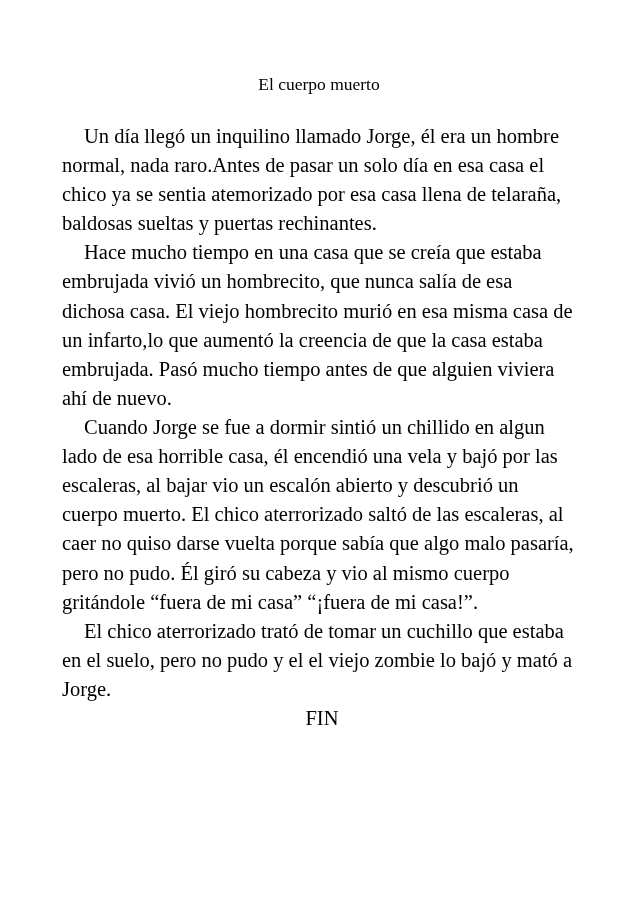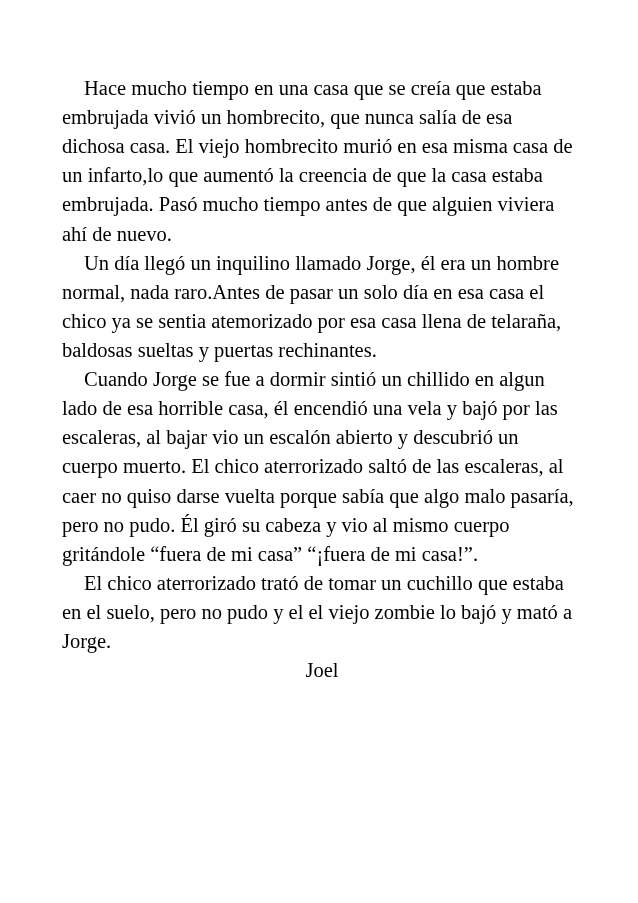--- a/index.html
+++ b/index.html
@@ -52,25 +52,26 @@
   .closing-author {
     margin: 0;
     padding-left: 6px;
   }
 </style>
 </head>
 <body>
 
 <div class="page">
 
+  <div class="doc-title">El cuerpo muerto</div>
 
   <div class="body-text">
+    <p class="para">Un día llegó un inquilino llamado Jorge, él era un hombre normal, nada raro.Antes de pasar un solo día en esa casa el chico ya se sentia atemorizado por esa casa llena de telaraña, baldosas sueltas y puertas rechinantes.</p>
     <p class="para">Hace mucho tiempo en una casa que se creía que estaba embrujada vivió un hombrecito, que nunca salía de esa dichosa casa. El viejo hombrecito murió en esa misma casa de un infarto,lo que aumentó la creencia de que la casa estaba embrujada. Pasó mucho tiempo antes de que alguien viviera ahí de nuevo.</p>
-    <p class="para">Un día llegó un inquilino llamado Jorge, él era un hombre normal, nada raro.Antes de pasar un solo día en esa casa el chico ya se sentia atemorizado por esa casa llena de telaraña, baldosas sueltas y puertas rechinantes.</p>
     <p class="para">Cuando Jorge se fue a dormir sintió un chillido en algun lado de esa horrible casa, él encendió una vela y bajó por las escaleras, al bajar vio un escalón abierto y descubrió un cuerpo muerto. El chico aterrorizado saltó de las escaleras, al caer no quiso darse vuelta porque sabía que algo malo pasaría, pero no pudo. Él giró su cabeza y vio al mismo cuerpo gritándole “fuera de mi casa” “¡fuera de mi casa!”.</p>
     <p class="para">El chico aterrorizado trató de tomar un cuchillo que estaba en el suelo, pero no pudo y el el viejo zombie lo bajó y mató a Jorge.</p>
 
     <div class="closing">
-      <p class="closing-author">Joel</p>
+      <p class="closing-fin">FIN</p>
     </div>
   </div>
 
 </div>
 
 </body></html>

